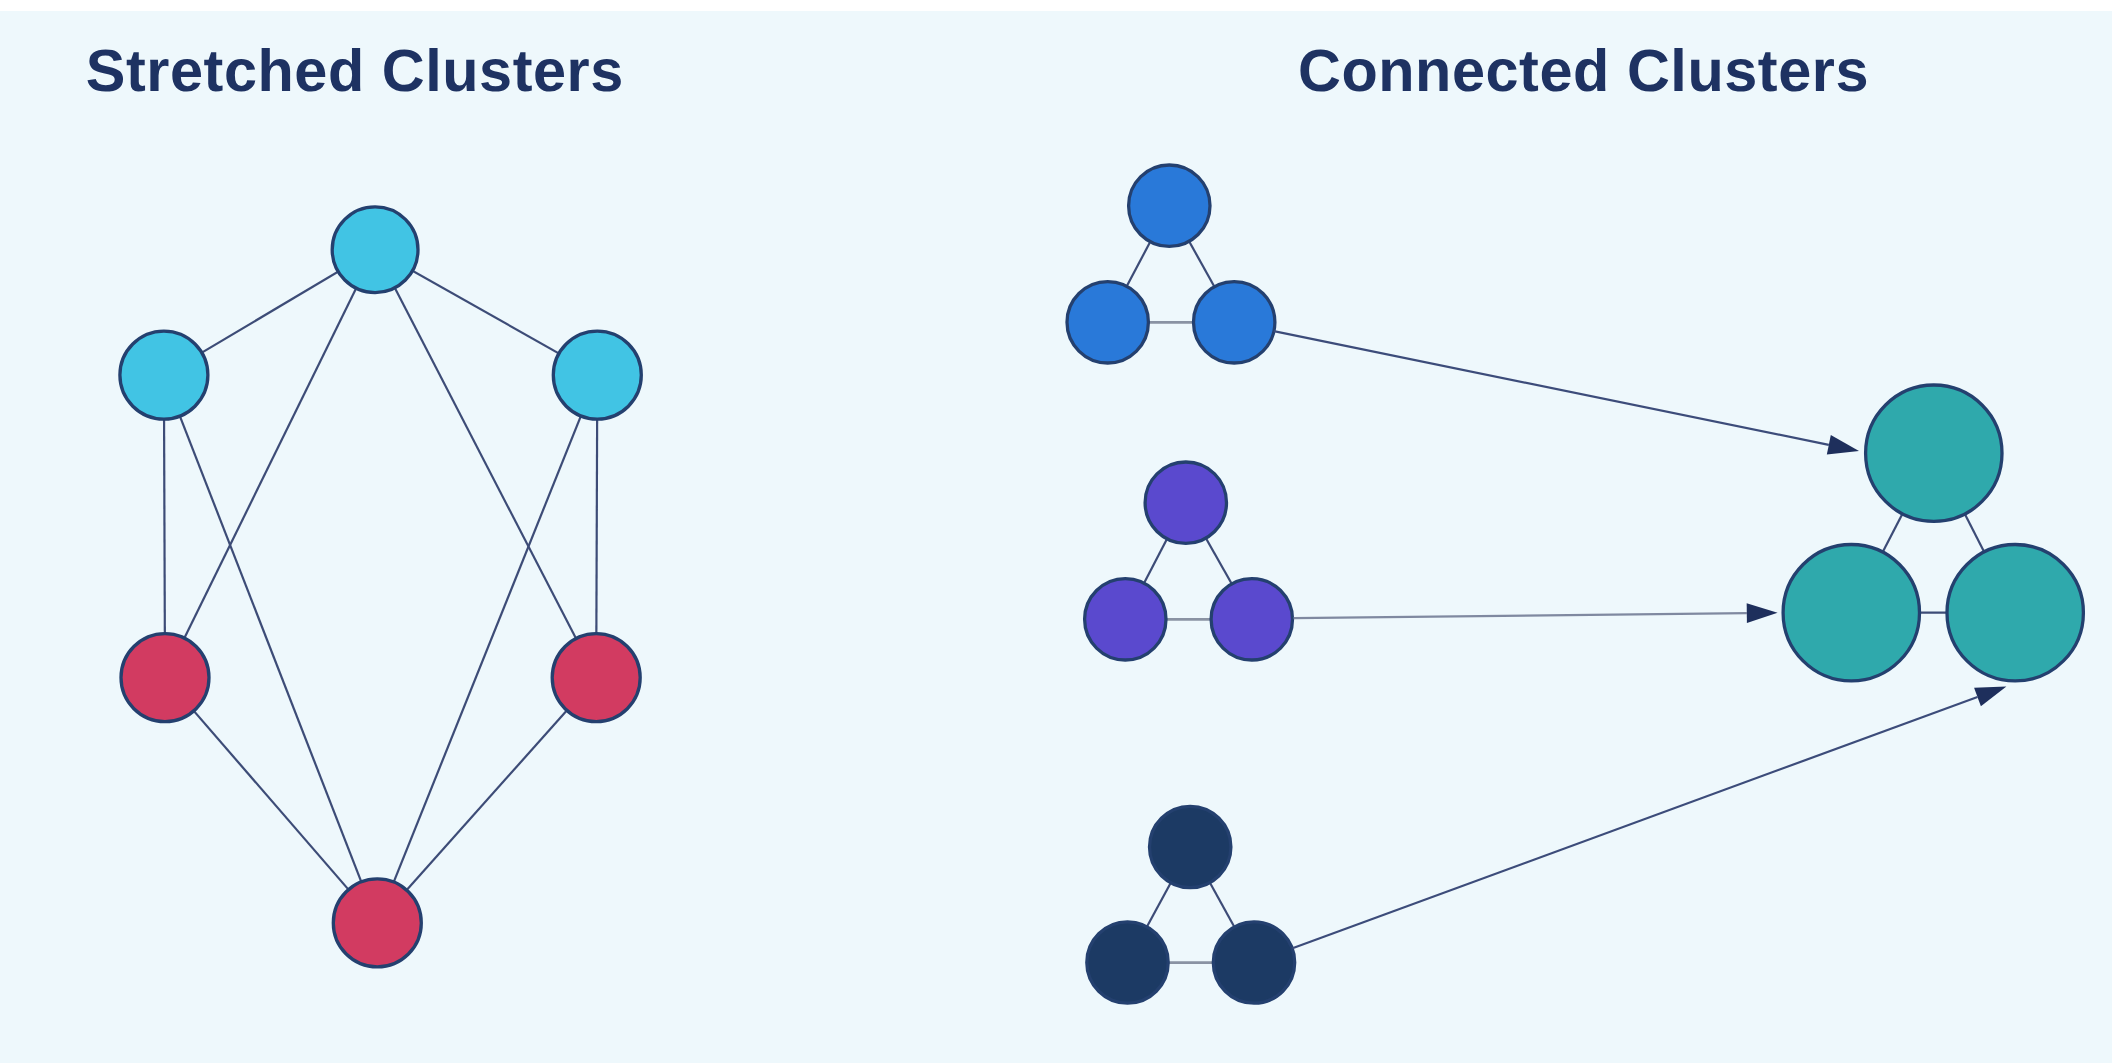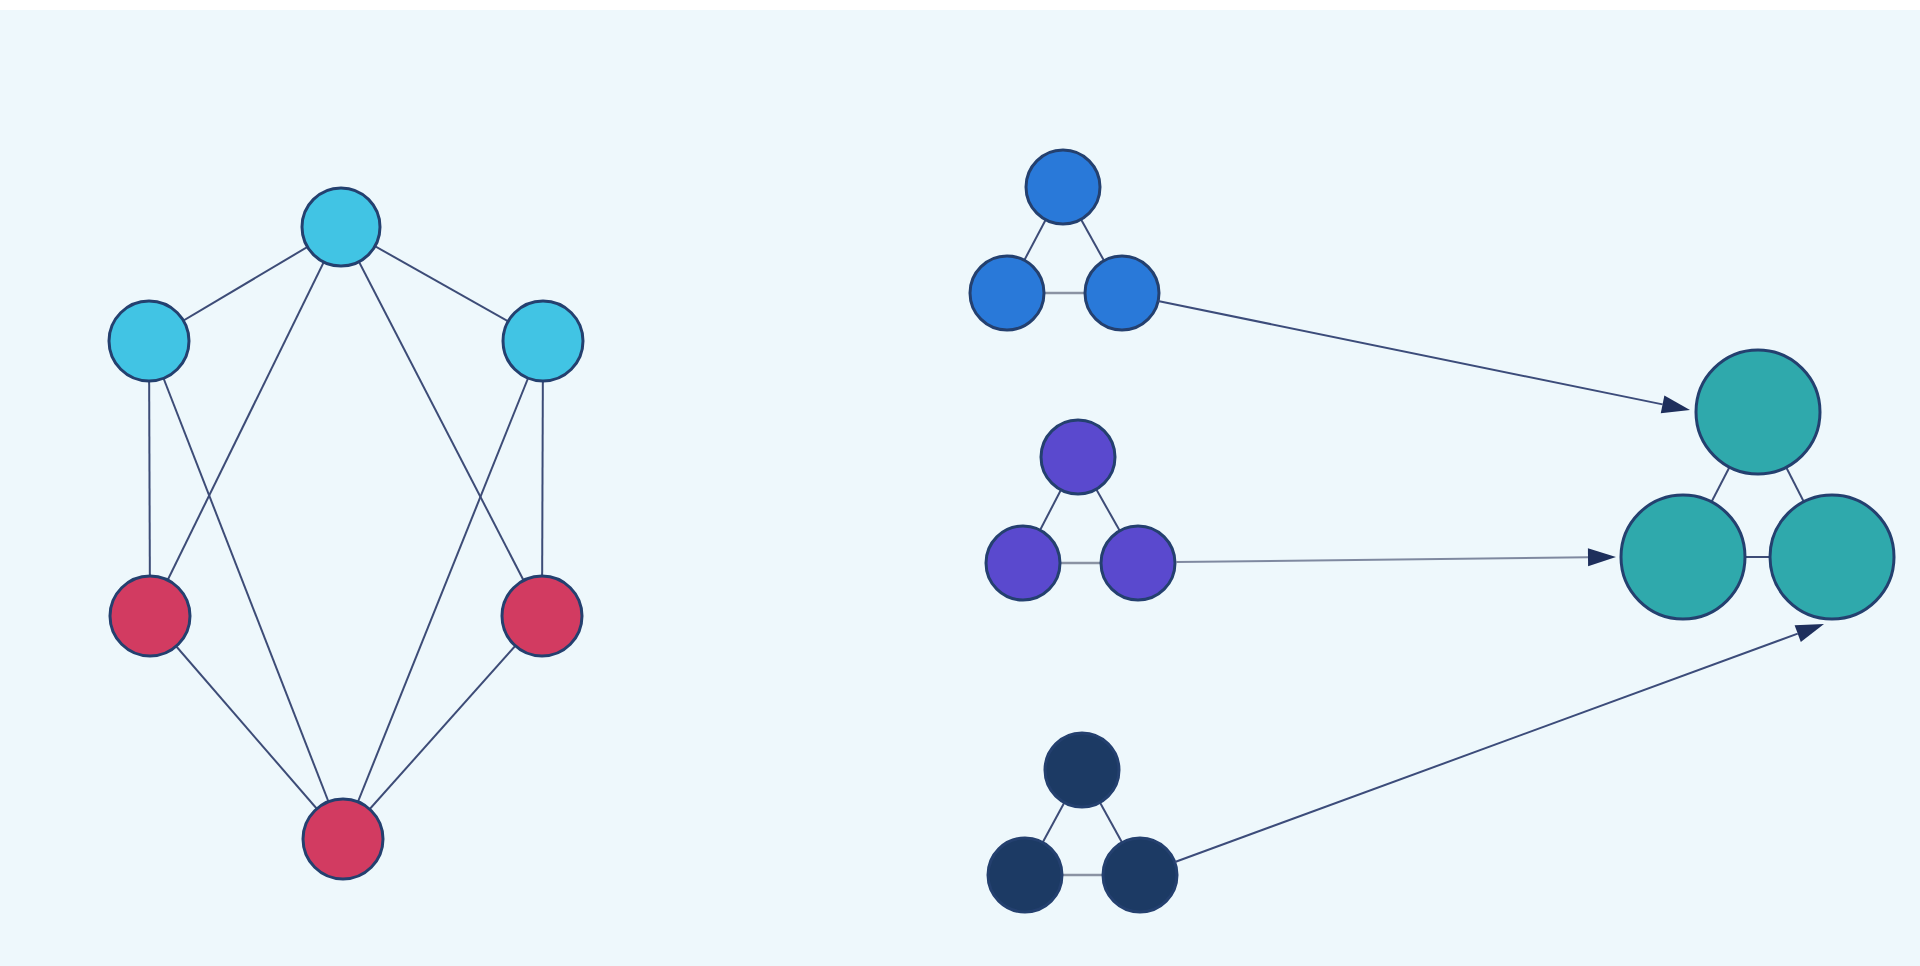--- a/index.html
+++ b/index.html
@@ -36,20 +36,22 @@
     left: 0; top: 0;
     width: 1920px;
     height: 966px;
   }
 </style>
 </head>
 <body>
 
 <div class="page" style="background: rgb(238, 248, 252);">
   <div class="top-strip" style="background: rgb(255, 255, 255);"></div>
+  <div class="title title-left" style="color: rgb(30, 50, 98);">Stretched Clusters</div>
+  <div class="title title-right" style="color: rgb(30, 50, 98);">Connected Clusters</div>
   <svg class="diagram" id="diagram" viewBox="0 0 1920 966">
       <line x1="341" y1="227" x2="149" y2="341" stroke="#3d4c77" stroke-width="2"></line>
       <line x1="341" y1="227" x2="543" y2="341" stroke="#3d4c77" stroke-width="2"></line>
       <line x1="341" y1="227" x2="150" y2="616" stroke="#3d4c77" stroke-width="2"></line>
       <line x1="341" y1="227" x2="542" y2="616" stroke="#3d4c77" stroke-width="2"></line>
       <line x1="149" y1="341" x2="150" y2="616" stroke="#3d4c77" stroke-width="2"></line>
       <line x1="543" y1="341" x2="542" y2="616" stroke="#3d4c77" stroke-width="2"></line>
       <line x1="149" y1="341" x2="343" y2="839" stroke="#3d4c77" stroke-width="2"></line>
       <line x1="543" y1="341" x2="343" y2="839" stroke="#3d4c77" stroke-width="2"></line>
       <line x1="150" y1="616" x2="343" y2="839" stroke="#3d4c77" stroke-width="2"></line>

